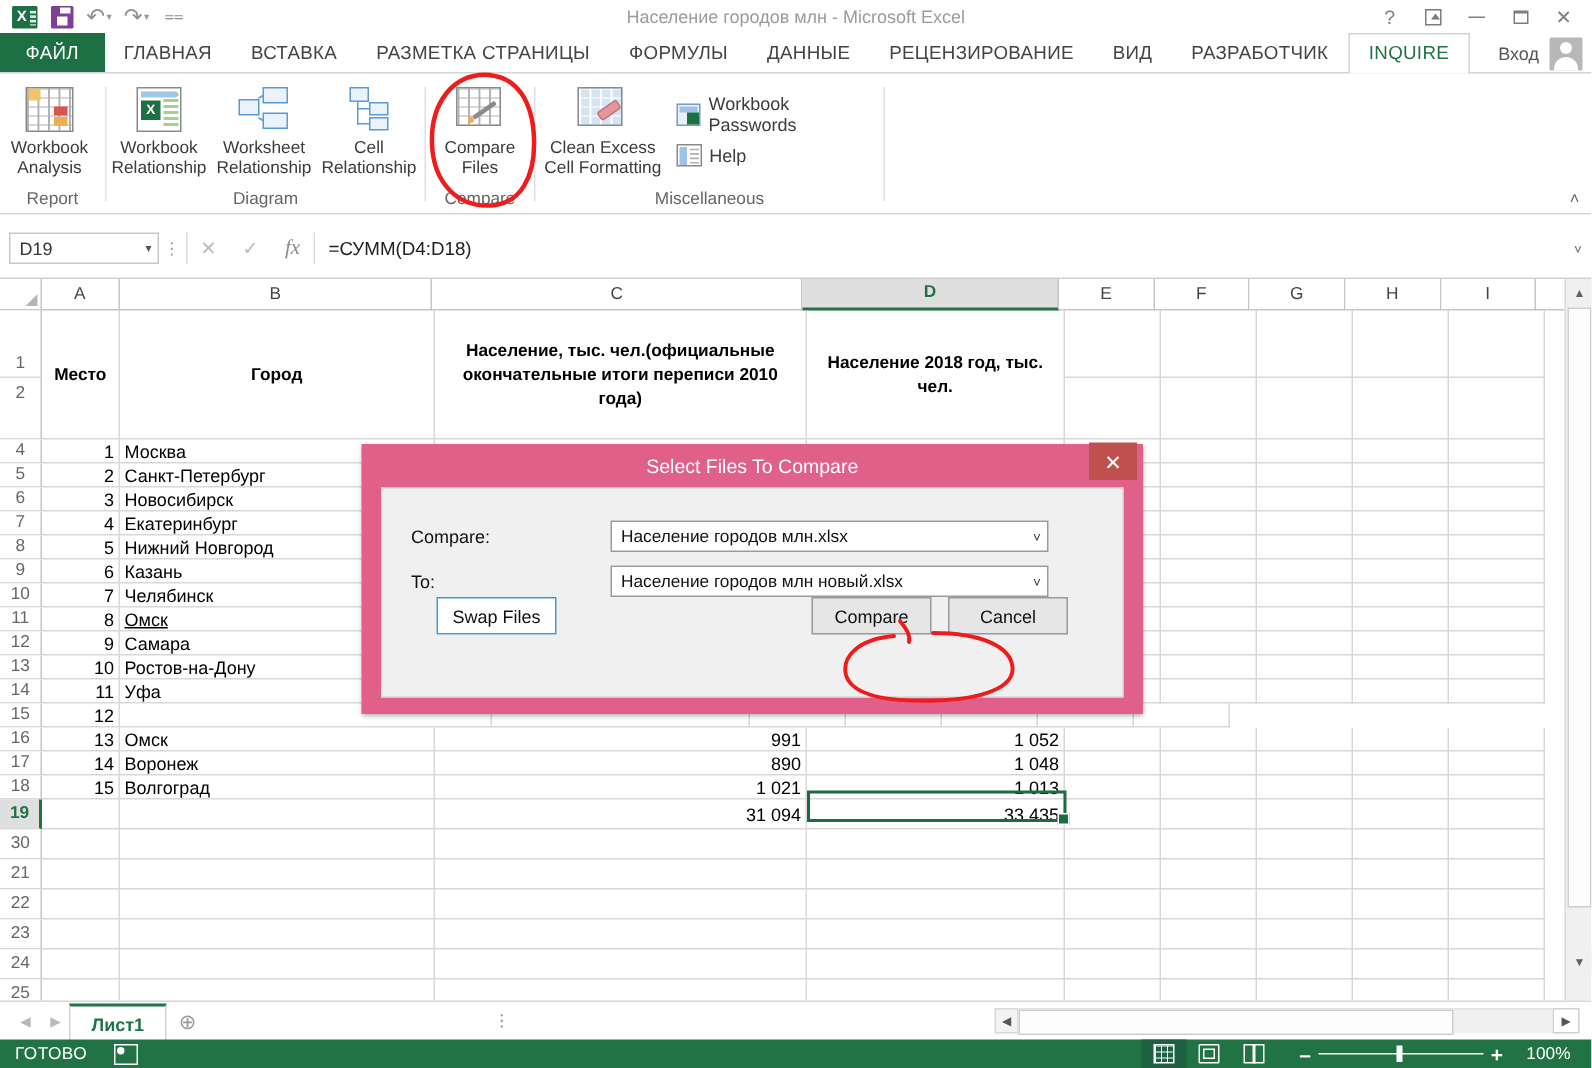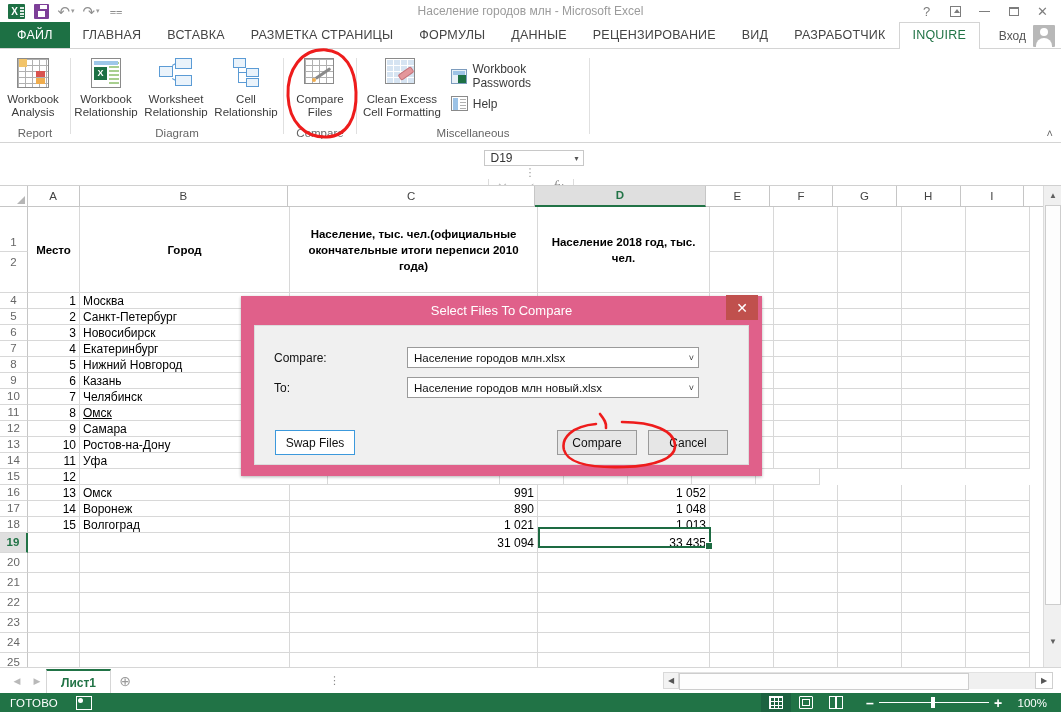--- a/index.html
+++ b/index.html
@@ -81,21 +81,21 @@
 
   
   .ic-grid { width: 30px; height: 28px; border: 1px solid #8a8a8a; background: #fff; position: relative; }
   .ic-grid i { position: absolute; background: #bdbdbd; }
   .ic-tbl-lines { background-image: linear-gradient(#b0b0b0 1px, transparent 1px), linear-gradient(90deg,#b0b0b0 1px, transparent 1px); background-size: 7px 6px; }
   .ic-doc { width: 26px; height: 30px; border: 1px solid #8a8a8a; background: #fff; position: relative; }
   .ic-green { width:13px;height:13px;background:#1d7044;position:absolute;left:2px;top:4px;color:#fff;font-size:9px;font-weight:bold;text-align:center;line-height:13px; }
   .ic-box { position:absolute; border:1px solid #5b9bd5; background:#eaf3fb; }
 
   
-  .fbar { position: absolute; left: 0; top: 150px; width: 1061px; height: 31px; background: #fff; display: flex; align-items: center; flex-direction: column; }
+  .fbar { position: absolute; left: 0; top: 150px; width: 1061px; height: 31px; background: #fff; display: flex; align-items: center; }
   .namebox {
     margin-left: 6px; width: 100px; height: 21px; border: 1px solid #c8c8c8; background: #fff;
     display: flex; align-items: center; justify-content: space-between; padding: 0 4px 0 6px; font-size: 12px; color: #333;
   }
   .namebox .cv { font-size: 8px; color: #555; }
   .fb-dots { width: 18px; text-align: center; color: #999; font-size: 11px; letter-spacing: 1px; }
   .fb-icons { display: flex; align-items: center; gap: 0px; border-left: 1px solid #dcdcdc; border-right: 1px solid #dcdcdc; height: 21px; }
   .fb-ic { width: 28px; text-align: center; font-size: 13px; color: #bdbdbd; }
   .fb-ic.fx { font-style: italic; font-family: "Liberation Serif", serif; color: #8a8a8a; font-size: 14px; }
   .fb-input { flex: 1; height: 21px; border: none; margin-left: 5px; font-size: 12.5px; color: #222; display:flex; align-items:center; padding-left: 4px;}
@@ -403,21 +403,21 @@
       <div class="rh" style="height:16px;line-height:15px;">10</div>
       <div class="rh" style="height:16px;line-height:15px;">11</div>
       <div class="rh" style="height:16px;line-height:15px;">12</div>
       <div class="rh" style="height:16px;line-height:15px;">13</div>
       <div class="rh" style="height:16px;line-height:15px;">14</div>
       <div class="rh" style="height:16px;line-height:15px;">15</div>
       <div class="rh" style="height:16px;line-height:15px;">16</div>
       <div class="rh" style="height:16px;line-height:15px;">17</div>
       <div class="rh" style="height:16px;line-height:15px;">18</div>
       <div class="rh sel" style="height:20px;line-height:19px;">19</div>
-      <div class="rh" style="height:20px;line-height:19px;">20</div>
+      <div class="rh" style="height:20px;line-height:19px;">30</div>
       <div class="rh" style="height:20px;line-height:19px;">21</div>
       <div class="rh" style="height:20px;line-height:19px;">22</div>
       <div class="rh" style="height:20px;line-height:19px;">23</div>
       <div class="rh" style="height:20px;line-height:19px;">24</div>
       <div class="rh" style="height:20px;line-height:19px;">25</div>
     </div>
 
     <div class="cells">
 
       <div class="crow">
@@ -751,21 +751,21 @@
           <span class="cv">˅</span>
         </div>
       </div>
       <div class="dlg-row" style="margin-top:9px;">
         <div class="dlg-label">To:</div>
         <div class="dlg-combo">
           <span>Население городов млн новый.xlsx</span>
           <span class="cv">˅</span>
         </div>
       </div>
-      <div style="display:flex;align-items:center;margin-top:32px;padding:0 20px;">
+      <div style="display:flex;align-items:center;padding:0 36px;">
         <div class="dlg-btn focus">Swap Files</div>
         <div style="flex:1;"></div>
         <div class="dlg-btn" style="margin-right:11px;">Compare</div>
         <div class="dlg-btn">Cancel</div>
       </div>
     </div>
   </div>
 
   <svg class="annot" style="left:283px; top:44px; width:80px; height:100px;" viewBox="0 0 80 100">
     <path d="M 44 6 C 18 4 4 26 5 52 C 6 78 22 94 44 93 C 64 92 74 74 73 48 C 72 24 62 7 42 6" fill="none" stroke="#ee1c1c" stroke-width="3" stroke-linecap="round"></path>

